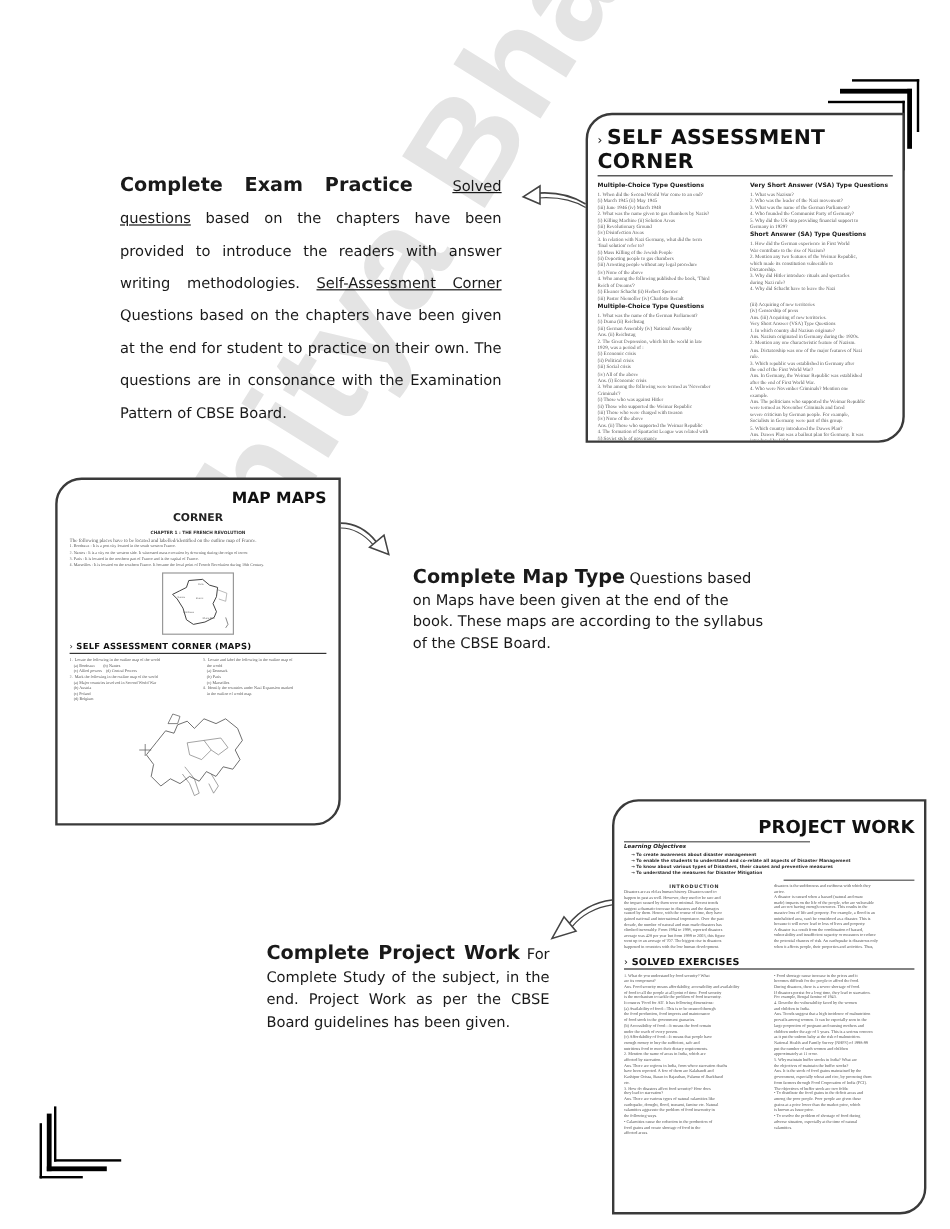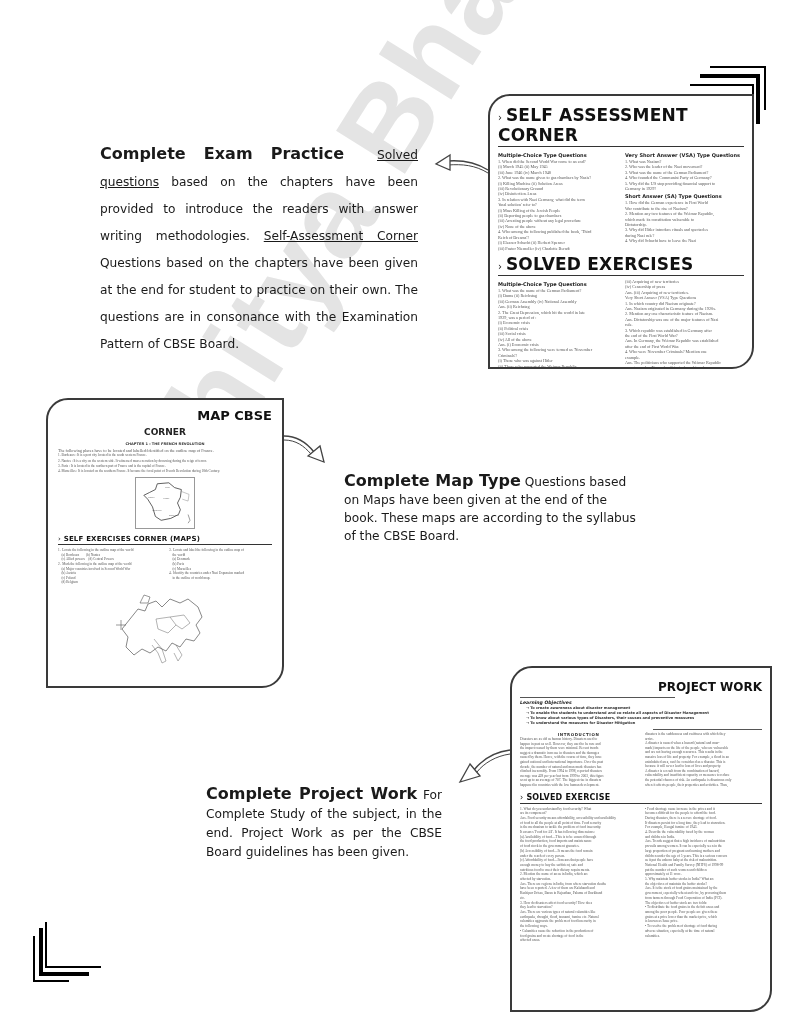--- a/index.html
+++ b/index.html
@@ -118,21 +118,20 @@
           <div class="ln">War contribute to the rise of Nazism?</div>
           <div class="ln">2. Mention any two features of the Weimar Republic,</div>
           <div class="ln">which made its constitution vulnerable to</div>
           <div class="ln">Dictatorship.</div>
           <div class="ln">3. Why did Hitler introduce rituals and spectacles</div>
           <div class="ln">during Nazi rule?</div>
           <div class="ln">4. Why did Schacht have to leave the Nazi</div>
         </div>
     </div>
   </div>
-  <div class="sect" style="margin-top:3px;"><span style="font-weight:normal;">›</span> <span class="big">SOLVED EXERCISES</span></div>
   <div class="cols">
     <div>
       <div class="sub">Multiple-Choice Type Questions</div>
       <div id="exam-solved-left">
           <div class="ln">1. What was the name of the German Parliament?</div>
           <div class="ln">(i) Duma          (ii) Reichstag</div>
           <div class="ln">(iii) German Assembly (iv) National Assembly</div>
           <div class="ln">Ans. (ii) Reichstag</div>
           <div class="ln">2. The Great Depression, which hit the world in late</div>
           <div class="ln">1929, was a period of :</div>
@@ -177,42 +176,42 @@
           <div class="ln">5. Which country introduced the Dawes Plan?</div>
           <div class="ln">Ans. Dawes Plan was a bailout plan for Germany. It was</div>
           <div class="ln">introduced by USA.</div>
           <div class="ln">6. Which post was offered to Hitler by the President</div>
         </div>
     </div>
   </div>
 </div>
 
 <div class="thumb" style="left:46px;top:398px;width:238px;height:290px;border-top-left-radius:22px;border-bottom-right-radius:22px;padding:8px 10px;">
-  <div class="big-title" style="font-size:13px;">MAP CBSE</div>
+  <div class="big-title" style="font-size:13px;">MAP MAPS</div>
   <div style="text-align:center;font-family:'DejaVu Sans',sans-serif;font-weight:bold;font-size:9px;color:#222;margin-top:4px;">CORNER</div>
   <div style="text-align:center;font-family:'DejaVu Sans',sans-serif;font-weight:bold;font-size:3.6px;color:#333;margin-top:5px;">CHAPTER 1 : THE FRENCH REVOLUTION</div>
   <div class="ln" style="margin-top:2px;">The following places have to be located and labelled/identified on the outline map of France.</div>
   <div id="map-places">
       <div class="ln" style="font-size: 3.4px; line-height: 5.2px;">1.  Bordeaux : It is a port city located in the south western France.</div>
       <div class="ln" style="font-size: 3.4px; line-height: 5.2px;">2.  Nantes : It is a city on the western side. It witnessed mass execution by drowning during the reign of terror.</div>
       <div class="ln" style="font-size: 3.4px; line-height: 5.2px;">3.  Paris : It is located in the northern part of France and is the capital of France.</div>
       <div class="ln" style="font-size: 3.4px; line-height: 5.2px;">4.  Marseilles : It is located on the southern France. It became the focal point of French Revolution during 18th Century.</div>
     </div>
 
   <svg width="60" height="52" style="display:block;margin:3px auto 0 auto;border:1px solid #999;" viewBox="0 0 60 52">
     <path d="M22 6 L34 5 L40 10 L47 12 L46 20 L43 26 L46 33 L44 38 L36 42 L26 44 L20 40 L17 30 L12 22 L8 18 L14 15 L20 12 Z" fill="none" stroke="#333" stroke-width="0.8"></path>
     <path d="M47 14 L55 17 L54 24 L48 22" fill="none" stroke="#888" stroke-width="0.5"></path>
     <path d="M54 38 L56 44 L54 47" fill="none" stroke="#555" stroke-width="0.6"></path>
     <text x="30" y="10" font-size="2.5" fill="#555">Paris</text>
     <text x="12" y="21" font-size="2.5" fill="#555">Nantes</text>
     <text x="28" y="22" font-size="2.5" fill="#555">France</text>
     <text x="17" y="34" font-size="2.5" fill="#555">Bordeaux</text>
     <text x="34" y="39" font-size="2.5" fill="#555">Marseilles</text>
   </svg>
-  <div class="sect" style="font-size:7px;margin-top:6px;"><span style="font-weight:normal;">›</span> <span>SELF EXERCISES CORNER (MAPS)</span></div>
+  <div class="sect" style="font-size:7px;margin-top:6px;"><span style="font-weight:normal;">›</span> <span>SELF ASSESSMENT CORNER (MAPS)</span></div>
   <div class="cols">
     <div id="map-left">
         <div class="ln" style="font-size: 3.4px; line-height: 4.6px; white-space: pre;">1.  Locate the following in the outline map of the world</div>
         <div class="ln" style="font-size: 3.4px; line-height: 4.6px; white-space: pre;">    (a) Bordeaux        (b) Nantes</div>
         <div class="ln" style="font-size: 3.4px; line-height: 4.6px; white-space: pre;">    (c) Allied powers    (d) Central Powers</div>
         <div class="ln" style="font-size: 3.4px; line-height: 4.6px; white-space: pre;">2.  Mark the following in the outline map of the world</div>
         <div class="ln" style="font-size: 3.4px; line-height: 4.6px; white-space: pre;">    (a) Major countries involved in Second World War</div>
         <div class="ln" style="font-size: 3.4px; line-height: 4.6px; white-space: pre;">    (b) Austria</div>
         <div class="ln" style="font-size: 3.4px; line-height: 4.6px; white-space: pre;">    (c) Poland</div>
         <div class="ln" style="font-size: 3.4px; line-height: 4.6px; white-space: pre;">    (d) Belgium</div>
@@ -243,21 +242,21 @@
   <path d="M2 4 C14 4 24 10 32 20" fill="none" stroke="#444" stroke-width="1.4"></path>
   <path d="M2 8 C14 8 22 14 29 22" fill="none" stroke="#444" stroke-width="1"></path>
   <path d="M26 24 L42 30 L38 14 Z" fill="#fff" stroke="#444" stroke-width="1.3"></path>
 </svg>
 
 <div class="desc" style="left:344px;top:472px;width:300px;font-size:12.2px;line-height:18px;">
   <span class="hd" style="font-size:16px;">Complete Map Type</span><span> Questions based on Maps have been given at the end of the book. These maps are according to the syllabus of the CBSE Board.</span>
 </div>
 
 <div class="thumb" style="left:510px;top:666px;width:262px;height:346px;border-top-left-radius:22px;border-bottom-right-radius:22px;padding:8px 8px;">
-  <div class="big-title" style="font-size:12px;margin-top:4px;">PROJECT WORK</div>
+  <div class="big-title" style="font-size:15px;margin-top:4px;">PROJECT WORK</div>
   <div style="font-family:'DejaVu Sans',sans-serif;font-weight:bold;font-style:italic;font-size:4.6px;color:#222;border-top:1px solid #555;width:64%;padding-top:2px;margin-top:3px;">Learning Objectives</div>
   <div id="proj-objectives" style="margin-top:1px;">
       <div class="ln" style="font-size: 3.6px; line-height: 5px; font-weight: bold; color: rgb(51, 51, 51); font-family: &quot;DejaVu Sans&quot;, sans-serif; padding-left: 6px;">→  To create awareness about disaster management</div>
       <div class="ln" style="font-size: 3.6px; line-height: 5px; font-weight: bold; color: rgb(51, 51, 51); font-family: &quot;DejaVu Sans&quot;, sans-serif; padding-left: 6px;">→  To enable the students to understand and co-relate all aspects of Disaster Management</div>
       <div class="ln" style="font-size: 3.6px; line-height: 5px; font-weight: bold; color: rgb(51, 51, 51); font-family: &quot;DejaVu Sans&quot;, sans-serif; padding-left: 6px;">→  To know about various types of Disasters, their causes and preventive measures</div>
       <div class="ln" style="font-size: 3.6px; line-height: 5px; font-weight: bold; color: rgb(51, 51, 51); font-family: &quot;DejaVu Sans&quot;, sans-serif; padding-left: 6px;">→  To understand the measures for Disaster Mitigation</div>
     </div>
   <div style="border-top:1px solid #555;width:45%;margin-left:55%;margin-top:3px;"></div>
   <div class="cols" style="margin-top:2px;">
     <div>
@@ -284,21 +283,21 @@
         <div class="ln" style="font-size: 3.5px; line-height: 4.6px;">and are not having enough resources. This results in the</div>
         <div class="ln" style="font-size: 3.5px; line-height: 4.6px;">massive loss of life and property. For example, a flood in an</div>
         <div class="ln" style="font-size: 3.5px; line-height: 4.6px;">uninhabited area, can't be considered as a disaster. This is</div>
         <div class="ln" style="font-size: 3.5px; line-height: 4.6px;">because it will never lead to loss of lives and property.</div>
         <div class="ln" style="font-size: 3.5px; line-height: 4.6px;">A disaster is a result from the combination of hazard,</div>
         <div class="ln" style="font-size: 3.5px; line-height: 4.6px;">vulnerability and insufficient capacity or measures to reduce</div>
         <div class="ln" style="font-size: 3.5px; line-height: 4.6px;">the potential chances of risk. An earthquake is disastrous only</div>
         <div class="ln" style="font-size: 3.5px; line-height: 4.6px;">when it affects people, their properties and activities. Thus,</div>
       </div>
   </div>
-  <div class="sect" style="font-size:8px;margin-top:5px;"><span style="font-weight:normal;">›</span> <span>SOLVED EXERCISE</span></div>
+  <div class="sect" style="font-size:8px;margin-top:5px;"><span style="font-weight:normal;">›</span> <span>SOLVED EXERCISES</span></div>
   <div class="cols">
     <div id="proj-solved-left">
         <div class="ln" style="font-size: 3.5px; line-height: 4.7px;">1. What do you understand by food security? What</div>
         <div class="ln" style="font-size: 3.5px; line-height: 4.7px;">are its component?</div>
         <div class="ln" style="font-size: 3.5px; line-height: 4.7px;">Ans. Food security means affordability, accessibility and availability</div>
         <div class="ln" style="font-size: 3.5px; line-height: 4.7px;">of food to all the people at all point of time. Food security</div>
         <div class="ln" style="font-size: 3.5px; line-height: 4.7px;">is the mechanism to tackle the problem of food insecurity.</div>
         <div class="ln" style="font-size: 3.5px; line-height: 4.7px;">It ensures 'Food for All'. It has following dimensions:</div>
         <div class="ln" style="font-size: 3.5px; line-height: 4.7px;">(a) Availability of food—This is to be ensured through</div>
         <div class="ln" style="font-size: 3.5px; line-height: 4.7px;">the food production, food imports and maintenance</div>
@@ -356,15 +355,15 @@
       </div>
   </div>
 </div>
 
 <svg class="arrow" style="left:454px;top:746px;" width="58" height="40" viewBox="0 0 58 40">
   <path d="M56 4 C40 6 28 14 20 24" fill="none" stroke="#444" stroke-width="1.4"></path>
   <path d="M56 8 C42 10 30 17 23 26" fill="none" stroke="#444" stroke-width="1"></path>
   <path d="M16 18 L6 36 L26 30 Z" fill="#fff" stroke="#444" stroke-width="1.3"></path>
 </svg>
 
-<div class="desc" style="left:206px;top:784px;width:236px;font-size:12.2px;line-height:19px;text-align:justify;">
+<div class="desc" style="left:222px;top:784px;width:236px;font-size:12.2px;line-height:19px;text-align:justify;">
   <span class="hd" style="font-size:16px;">Complete Project Work</span><span> For Complete Study of the subject, in the end. Project Work as per the CBSE Board guidelines has been given.</span>
 </div>
 
 </body></html>

